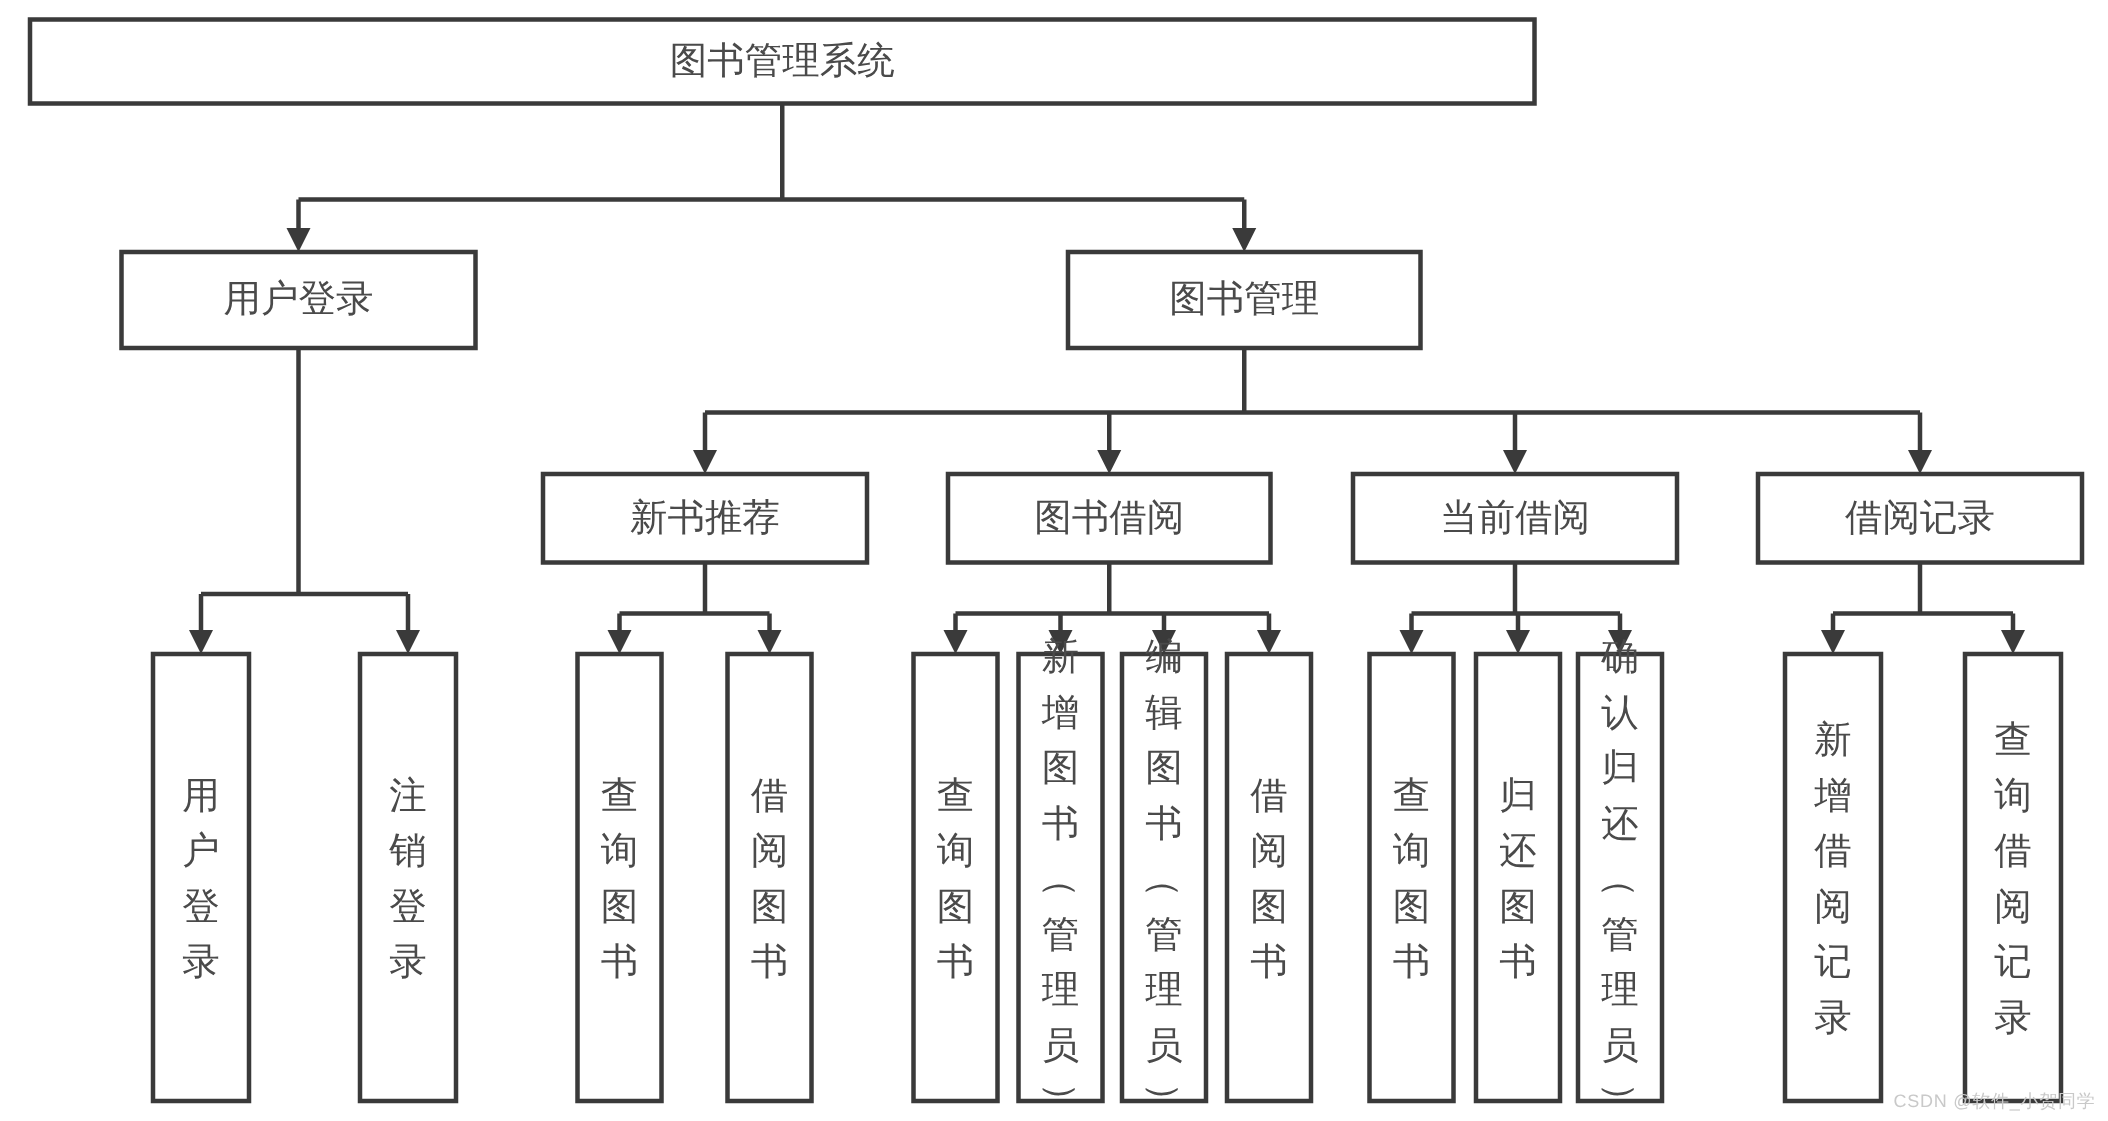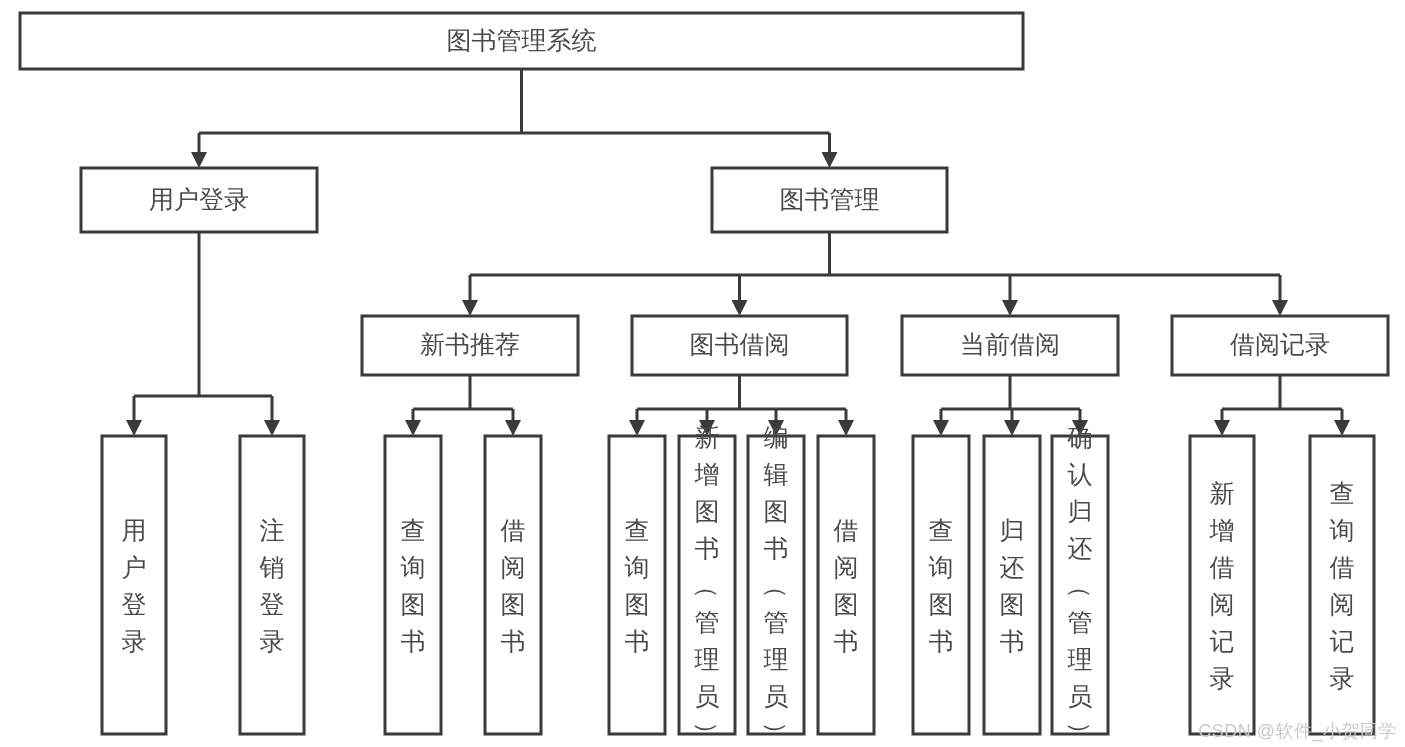--- a/index.html
+++ b/index.html
@@ -47,21 +47,21 @@
   }
   .arrow-head {
     fill: #3a3a3a;
     stroke: none;
   }
   .watermark {
     position: absolute;
     right: 8px;
     bottom: 4px;
     font-family: "Liberation Sans", "DejaVu Sans", sans-serif;
-    font-size: 18px;
+    font-size: 12px;
     color: #c9c9c9;
     white-space: nowrap;
     letter-spacing: 0.5px;
     pointer-events: none;
   }
 </style>
 </head>
 <body>
 
 <svg id="diagram" viewBox="0 0 1405 747" xmlns="http://www.w3.org/2000/svg">

